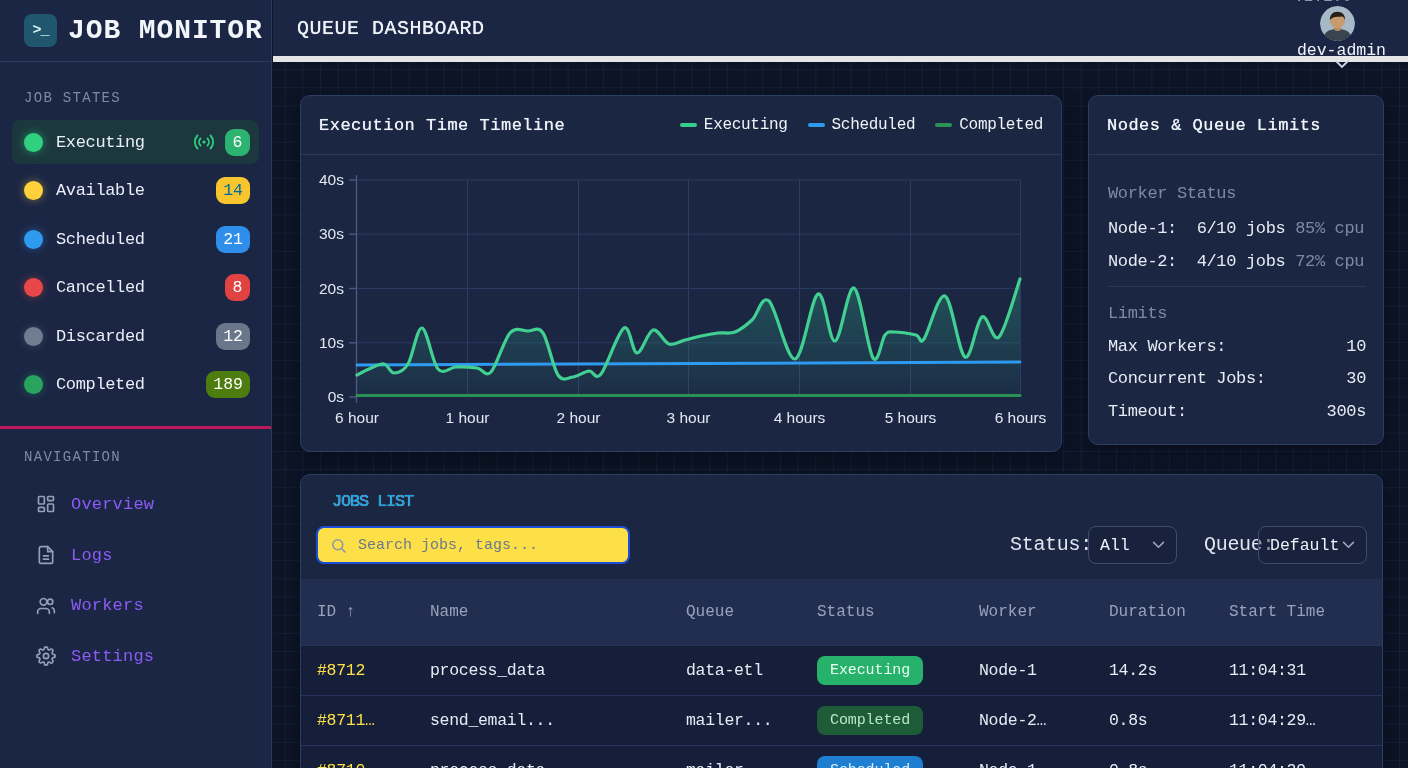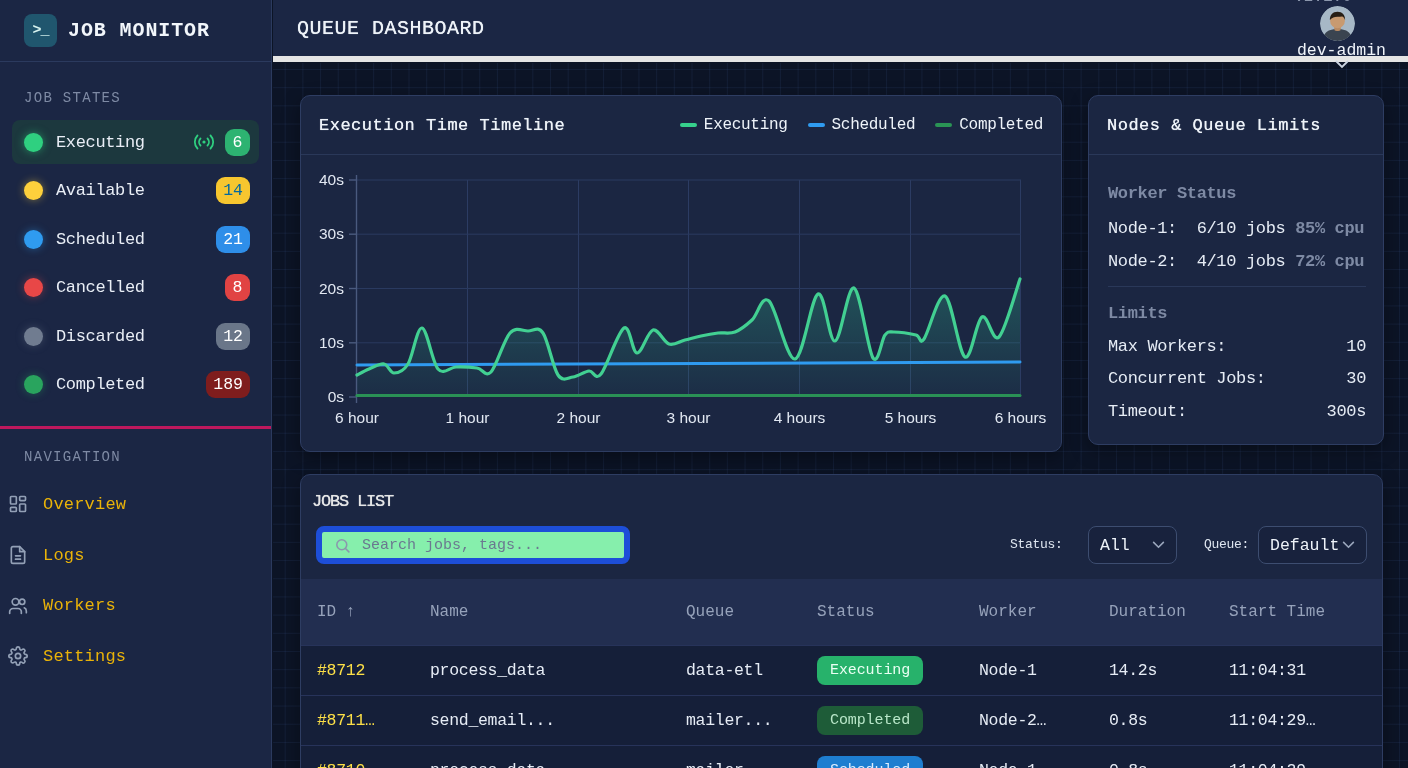--- a/index.html
+++ b/index.html
@@ -3,33 +3,33 @@
 <meta charset="utf-8">
 <style>
 * { margin:0; padding:0; box-sizing:border-box; }
 html,body { width:1408px; height:768px; overflow:hidden; background:#0c1426;
   font-family:"Liberation Mono",monospace; color:#e6ecf5; }
 .sidebar { position:absolute; left:0; top:0; width:272px; height:768px;
   background:#1b2644; border-right:1px solid #2b3a5e; z-index:5; }
 .logo-row { height:62px; border-bottom:1px solid #2b3a5e; display:flex; align-items:center; padding-left:24px; }
 .logo-box { width:33px; height:33px; border-radius:8px; background:#20566e; color:#d8f4f0;
   display:flex; align-items:center; justify-content:center; font-size:15px; font-weight:bold; letter-spacing:-1px;}
-.logo-title { margin-left:11px; font-size:20px; font-weight:bold; letter-spacing:0.9px; color:#f2f6fb; }
+.logo-title { margin-left:11px; font-size:28px; font-weight:bold; letter-spacing:0.9px; color:#f2f6fb; }
 .sec-label { color:#7e8aa4; font-size:14px; letter-spacing:1.3px; margin:0 0 0 24px; }
 .states { padding:14px 12px 10px 12px; }
 .state { height:44px; margin-bottom:4.5px; display:flex; align-items:center; border-radius:8px; padding:0 9px 0 12px; }
 .state.active { background:#1c383e; }
 .dot { width:19px; height:19px; border-radius:50%; margin-right:13px; flex:none; box-shadow:0 0 7px rgba(255,255,255,0.18); }
 .state .lbl { font-size:17px; letter-spacing:-0.35px; color:#e9eef6; }
 .badge { margin-left:auto; height:27px; border-radius:9px; padding:0 7px; font-size:16.5px;
   display:flex; align-items:center; justify-content:center; color:#fff; min-width:25px; }
 .wave { margin-left:auto; margin-right:9px; }
 .state.active .badge { margin-left:0; }
 .nav-sec { border-top:3px solid #be185d; margin-top:5px; padding-top:20px; }
-.nav-item { display:flex; align-items:center; padding:0 8px; height:50.7px; color:#eab308; font-size:17px; letter-spacing:0.2px; }
+.nav-item { display:flex; align-items:center; padding:0 36px; height:50.7px; color:#8b5cf6; font-size:17px; letter-spacing:0.2px; }
 .nav-item svg { margin-right:15px; }
 .topbar { position:absolute; left:273px; top:0; width:1135px; height:62px; background:#1b2644;
   border-bottom:6px solid #e5e5e5; display:flex; align-items:center; z-index:4;}
 .tb-title { margin-left:24px; font-size:20px; font-weight:normal; letter-spacing:0.5px; color:#eef3f9; text-shadow:0 0 0.7px #eef3f9; }
 .tb-right { margin-left:auto; display:flex; align-items:center; margin-right:22px;flex-direction:column; }
 .ver { color:#8b97ad; font-size:16px; margin-right:29px; }
 .avatar { width:35px; height:35px; border-radius:50%; overflow:hidden; }
 .uname { margin-left:8px; font-size:16.5px; color:#f0f4fa; }
 .chev { margin-left:9px; }
 .main { position:absolute; left:273px; top:63px; width:1135px; height:732px;
@@ -41,32 +41,32 @@
   box-shadow:0 6px 18px rgba(0,0,0,0.35); }
 .card-hd { height:59px; border-bottom:1px solid #2a3859; display:flex; align-items:center; padding:0 18px; }
 .card-hd .ttl { font-size:17px; font-weight:normal; color:#eef3f9; letter-spacing:0.5px; text-shadow:0 0 0.7px #eef3f9; }
 #chartcard { left:27px; top:32px; width:762px; height:357px; }
 #nodecard { left:815px; top:32px; width:296px; height:350px; }
 #jobscard { left:27px; top:411px; width:1083px; height:400px; }
 .legend { margin-left:auto; display:flex; align-items:center; }
 .leg { display:flex; align-items:center; margin-left:20px; font-size:16px; letter-spacing:-0.3px; color:#eef3f9; }
 .leg .dash { width:17px; height:4px; border-radius:2.5px; margin-right:7px; }
 .np { padding:0 24px; font-size:17px; letter-spacing:-0.35px; }
-.np .gray { color:#7e8aa4;font-weight:bold; }
+.np .gray { color:#7e8aa4; }
 .np-row { position:absolute; left:19px; right:17px; display:flex; }
 .np-row .right { margin-left:auto; }
 .np-div { position:absolute; left:19px; right:17px; border-top:1px solid #2a3859; }
-.jobs-hd { padding:17px 17px 0 11px; font-size:17px; font-weight:normal; letter-spacing:-1.2px; color:#e5e5e5; text-shadow:0 0 0.7px #eef3f9; }
+.jobs-hd { padding:17px 17px 0 31px; font-size:17px; font-weight:normal; letter-spacing:-1.2px; color:#0ea5e9; text-shadow:0 0 0.7px #eef3f9; }
 .filter-row { position:absolute; left:15px; right:16px; top:51px; height:38px; }
 .filter-row > * { position:absolute; top:0; }
 .f-lbl { line-height:38px; }
-.search { left:0; width:314px; height:38px; border:6px solid #1d4ed8; border-radius:8px; background:#86efac;
+.search { left:0; width:314px; height:38px; border:2px solid #1d4ed8; border-radius:8px; background:#fde047;
   display:flex; align-items:center; padding:0 12px; color:#6b7890; font-size:15px; }
 .search svg { margin-right:11px; flex:none; }
-.f-lbl { font-size:13px; letter-spacing:-0.3px; color:#dfe6f0; }
+.f-lbl { font-size:20px; letter-spacing:-0.3px; color:#dfe6f0; }
 .f-box { height:38px; border:1px solid #3d4d70; border-radius:8px; background:rgba(20,30,56,0.4);
   display:flex; align-items:center; padding:0 11px; font-size:16.5px; color:#eef3f9; }
 .f-box .cv { margin-left:auto; }
 table.jt { position:absolute; top:104px; left:0; width:100%; border-collapse:collapse; }
 table.jt th { height:66px; background:#222e50; color:#96a2ba; font-weight:normal; font-size:16px;
   text-align:left; padding:0; }
 table.jt td { height:50px; font-size:16.5px; letter-spacing:-0.3px; padding:0; border-top:1px solid #27335a; background:rgba(11,17,35,0.30); }
 .pill { display:inline-flex; height:29px; border-radius:8px; padding:0 13px; align-items:center; font-size:15px; letter-spacing:-0.1px; }
 .p-exec { background:#27b26b; color:#eafff3; }
 .p-comp { background:#1e5c38; color:#b9e7c9; }
@@ -110,21 +110,21 @@
         <span class="badge" style="background:#e14343;">8</span>
       </div>
     <div class="state">
         <span class="dot" style="background:#707c90; box-shadow:0 0 8px rgba(112,124,144,0.4)"></span>
         <span class="lbl">Discarded</span>
         <span class="badge" style="background:#6a7689;">12</span>
       </div>
     <div class="state">
         <span class="dot" style="background:#29a45e; box-shadow:0 0 8px rgba(41,164,94,0.45)"></span>
         <span class="lbl">Completed</span>
-        <span class="badge" style="background:#7f1d1d;text-align:center;">189</span>
+        <span class="badge" style="background:#4d7c0f;text-align:center;">189</span>
       </div>
   </div>
   <div class="nav-sec">
     <div class="sec-label">NAVIGATION</div>
     <div style="height:14px"></div>
     <div class="nav-item"><svg width="20" height="20" viewBox="0 0 24 24" fill="none" stroke="#93a0b6" stroke-width="2" stroke-linejoin="round">
           <rect x="3" y="3" width="7" height="9" rx="1"></rect>
           <rect x="14" y="3" width="7" height="5" rx="1"></rect>
           <rect x="14" y="12" width="7" height="9" rx="1"></rect>
           <rect x="3" y="16" width="7" height="5" rx="1"></rect>

